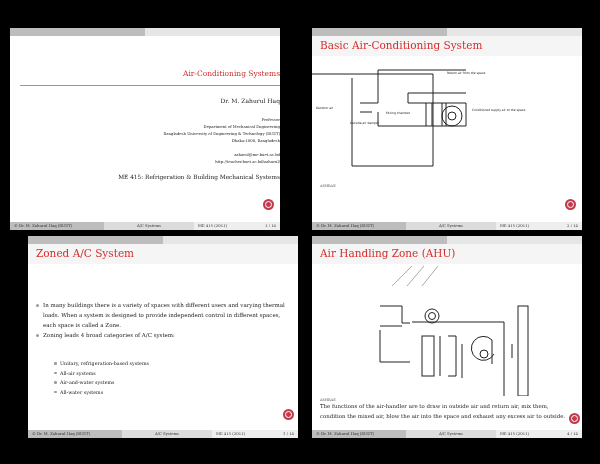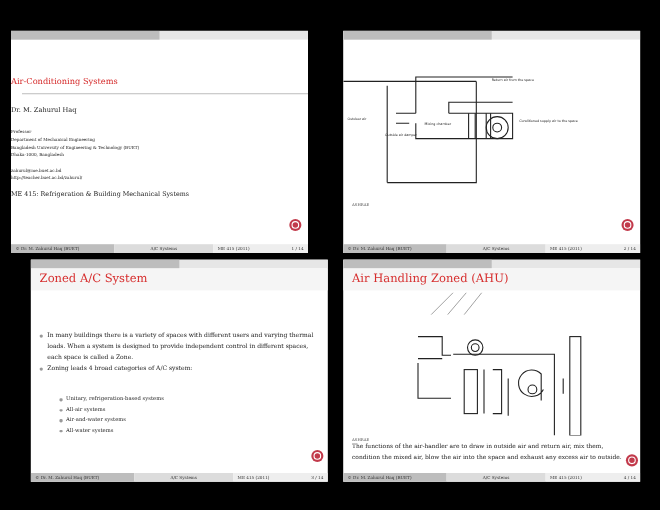--- a/index.html
+++ b/index.html
@@ -8,21 +8,21 @@
   .topbar{position:absolute;left:0;top:0;width:100%;height:8px;background:#e6e6e6;}
   .topbar .l{position:absolute;left:0;top:0;width:135px;height:8px;background:#bdbdbd;}
   .titlebar{position:absolute;left:0;top:8px;width:100%;height:20px;background:#f5f5f5;}
   .ftitle{position:absolute;left:8px;top:3px;font-size:10.5px;color:#d62d2d;white-space:nowrap;}
   .footer{position:absolute;left:0;bottom:0;width:100%;height:8px;font-size:3.8px;color:#333;display:flex;}
   .footer .f1{width:90px;background:#bdbdbd;padding-left:4px;line-height:8px;white-space:nowrap;}
   .footer .f2{width:90px;background:#dcdcdc;text-align:center;line-height:8px;}
   .footer .f3{flex:1;background:#eeeeee;line-height:8px;display:flex;justify-content:space-between;padding:0 4px;}
   .logo{position:absolute;width:11px;height:11px;border-radius:50%;background:#c23a4b;}
   .logo::after{content:"";position:absolute;left:2px;top:2px;width:7px;height:7px;border-radius:50%;border:1px solid #fff;box-sizing:border-box;}
-  .center{position:absolute;left:0;width:100%;text-align:left;color:#222;}
+  .center{position:absolute;left:0;width:100%;text-align:right;color:#222;}
   .cite{position:absolute;left:8px;font-size:3.5px;color:#555;}
   ul{margin:0;padding:0;list-style:none;}
   .b1 li{position:relative;padding-left:15px;font-size:5.5px;line-height:10px;color:#222;}
   .b1 li::before{content:"";position:absolute;left:8px;top:3.5px;width:3px;height:3px;border-radius:50%;background:#999;}
   .b2 li{position:relative;padding-left:32px;font-size:4.8px;line-height:9.5px;color:#222;}
   .b2 li::before{content:"";position:absolute;left:26px;top:3px;width:2.6px;height:2.6px;border-radius:50%;background:#999;}
 </style>
 </head>
 <body>
 
@@ -48,20 +48,23 @@
         <span>ME 415 (2011)</span>
         <span>1 / 14</span>
       </div>
   </div>
 </div>
 
 <div class="slide" style="left:312px;top:28px;">
   <div class="topbar">
       <div class="l"></div>
     </div>
+  <div class="titlebar">
+    <div class="ftitle">Basic Air-Conditioning System</div>
+  </div>
   <svg style="position:absolute;left:0;top:40px;" width="270" height="130" viewBox="0 0 270 130">
     <g stroke="#222" fill="none" stroke-width="1">
       <polyline points="121,6 121,98 40,98"></polyline>
       <line x1="121" y1="6" x2="0" y2="6"></line>
       <polyline points="40,98 40,10" transform="translate(0,0)"></polyline>
       <rect x="8" y="24" width="0" height="0"></rect>
       <line x1="0" y1="20" x2="121" y2="20" opacity="0"></line>
 
       <polyline points="-68,6 121,6" opacity="0"></polyline>
     </g>
@@ -143,21 +146,21 @@
         <span>3 / 14</span>
       </div>
   </div>
 </div>
 
 <div class="slide" style="left:312px;top:236px;">
   <div class="topbar">
       <div class="l"></div>
     </div>
   <div class="titlebar">
-    <div class="ftitle">Air Handling Zoned (AHU)</div>
+    <div class="ftitle">Air Handling Zone (AHU)</div>
   </div>
   <svg style="position:absolute;left:0;top:30px;" width="270" height="130" viewBox="0 0 270 130">
     <g stroke="#222" fill="none" stroke-width="1">
       <polyline points="68,40 90,40 90,57 98,57"></polyline>
       <polyline points="68,60 90,60"></polyline>
       <polyline points="68,64 68,96 98,96"></polyline>
       <circle cx="120" cy="50" r="7"></circle>
       <circle cx="120" cy="50" r="3.5"></circle>
       <polyline points="100,56 192,56 192,130"></polyline>
       <rect x="110" y="70" width="12" height="40"></rect>

